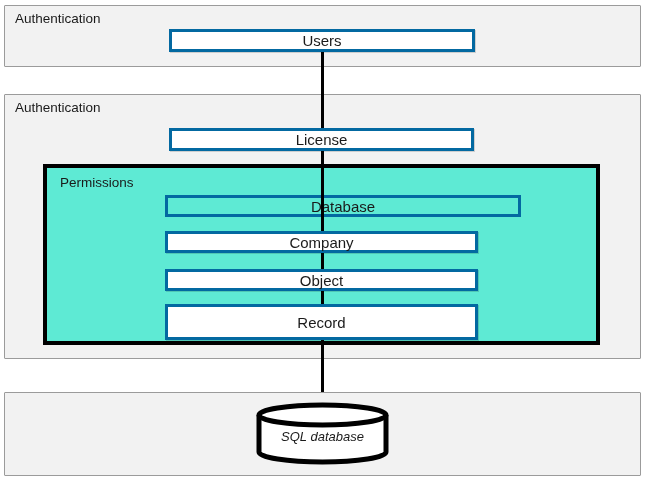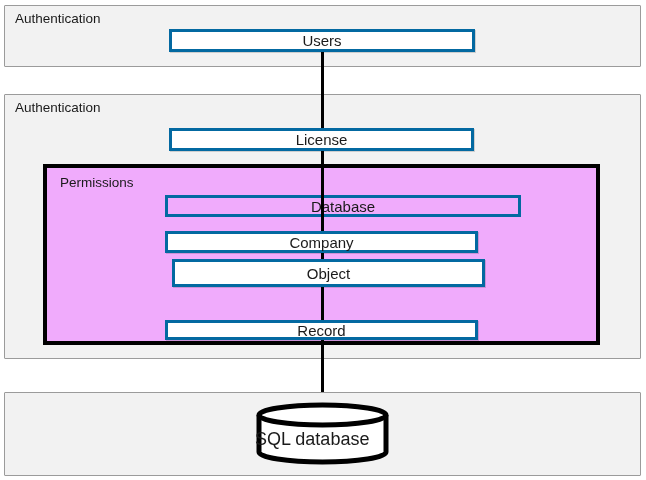--- a/index.html
+++ b/index.html
@@ -36,21 +36,21 @@
   }
   #group-authentication { left: 4px; top: 5px;   width: 637px; height: 62px; }
   #group-authorization  { left: 4px; top: 94px;  width: 637px; height: 265px; }
   #group-storage        { left: 4px; top: 392px; width: 637px; height: 84px; }
 
   
   .permissions-box {
     position: absolute;
     left: 43px; top: 164px;
     width: 557px; height: 181px;
-    background: #f0abfc;
+    background: #5eead4;
     border: 4px solid #000000;
     box-sizing: border-box;
     z-index: 1;
   }
   .permissions-label {
     position: absolute;
     left: 13px;
     top: 7px;
     font-size: 13.5px;
     white-space: nowrap;
@@ -78,41 +78,42 @@
     justify-content: center;
     font-size: 15px;
     z-index: 4;
     box-shadow: 1px 1px 0 rgba(0,0,0,0.15);
   }
   #node-users    { left: 169px; top: 29px;  width: 306px; height: 23px; }
   #node-license  { left: 169px; top: 128px; width: 305px; height: 23px; }
   #node-database { left: 165px; top: 195px; width: 356px; height: 22px;
                    z-index: 2; background: transparent; box-shadow: none; }
   #node-company  { left: 165px; top: 231px; width: 313px; height: 22px; }
-  #node-object   { left: 165px; top: 259px; width: 313px; height: 28px; margin-left: 7px; }
-  #node-record   { left: 165px; top: 320px; width: 313px; height: 20px; align-items: center; }
+  #node-object   { left: 165px; top: 269px; width: 313px; height: 22px; }
+  #node-record   { left: 165px; top: 304px; width: 313px; height: 36px; align-items: center; }
 
   
   .cylinder {
     position: absolute;
     left: 255px;
     top: 402px;
     width: 135px;
     height: 65px;
     z-index: 4;
   }
   .cylinder svg { display: block; }
   .cylinder-label {
     position: absolute;
     left: 0;
     top: 27px;
     width: 100%;
-    text-align: left;
-    font-size: 18px;
+    text-align: center;
+    font-size: 13px;
     white-space: nowrap;
+    font-style: italic;
   }
 </style>
 </head>
 <body>
 
 <div class="canvas">
 
   <div class="group" id="group-authentication">
     <span class="group-label">Authentication</span>
   </div>

